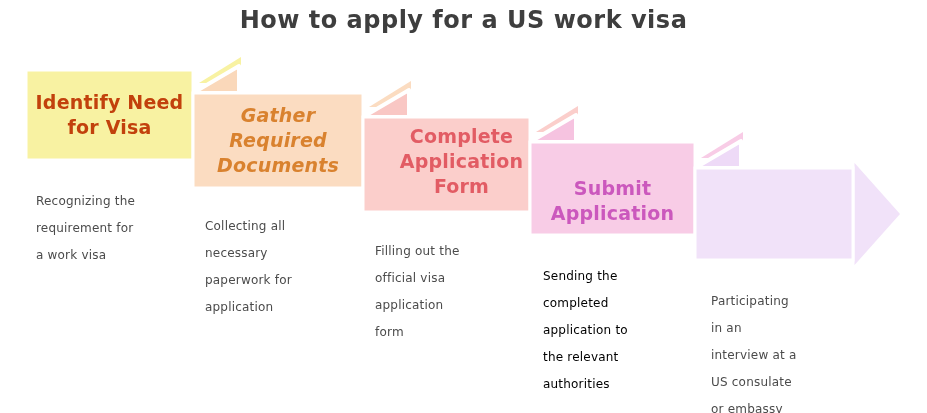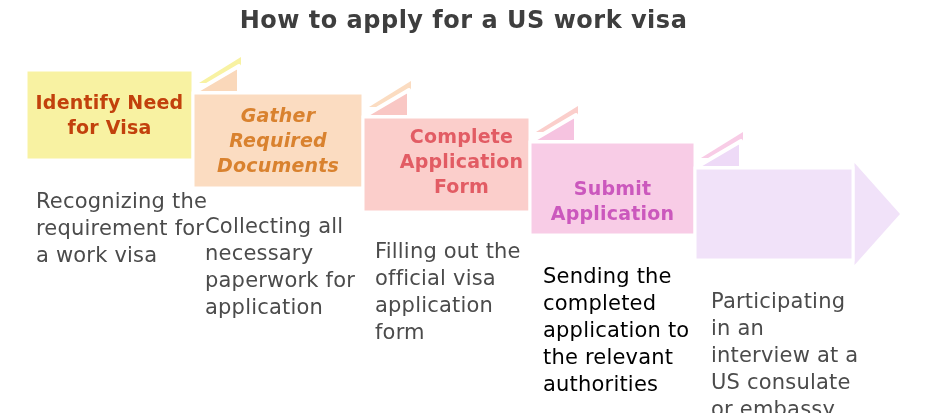--- a/index.html
+++ b/index.html
@@ -15,21 +15,21 @@
   .shapes{position:absolute;left:0;top:0;}
   .fold{stroke:#ffffff;stroke-width:4;stroke-linejoin:round;}
   .arrow-rect{stroke:#ffffff;stroke-width:3;}
   .head{stroke:#ffffff;stroke-width:3;stroke-linejoin:round;}
   .heading{
     position:absolute;display:flex;align-items:center;justify-content:center;
     text-align:center;font-size:19px;font-weight:700;line-height:25px;
     white-space:pre-line;letter-spacing:.2px;
   }
   .desc{
-    position:absolute;font-size:21px;line-height:27px;white-space:pre-line;
+    position:absolute;font-size:12px;line-height:27px;white-space:pre-line;
     letter-spacing:.2px;
   }
   
   .h1{left:26px;top:70px;width:167px;height:90px;}
   .h2{left:193px;top:93px;width:170px;height:95px;}
   .h3{left:363px;top:114px;width:167px;height:95px;margin-left:15px;}
   .h4{left:530px;top:154px;width:165px;height:93px;}
   .h5{left:695px;top:168px;width:158px;height:92px;}
   .d1{left:36px;top:188px;width:180px;}
   .d2{left:205px;top:213px;width:180px;}

